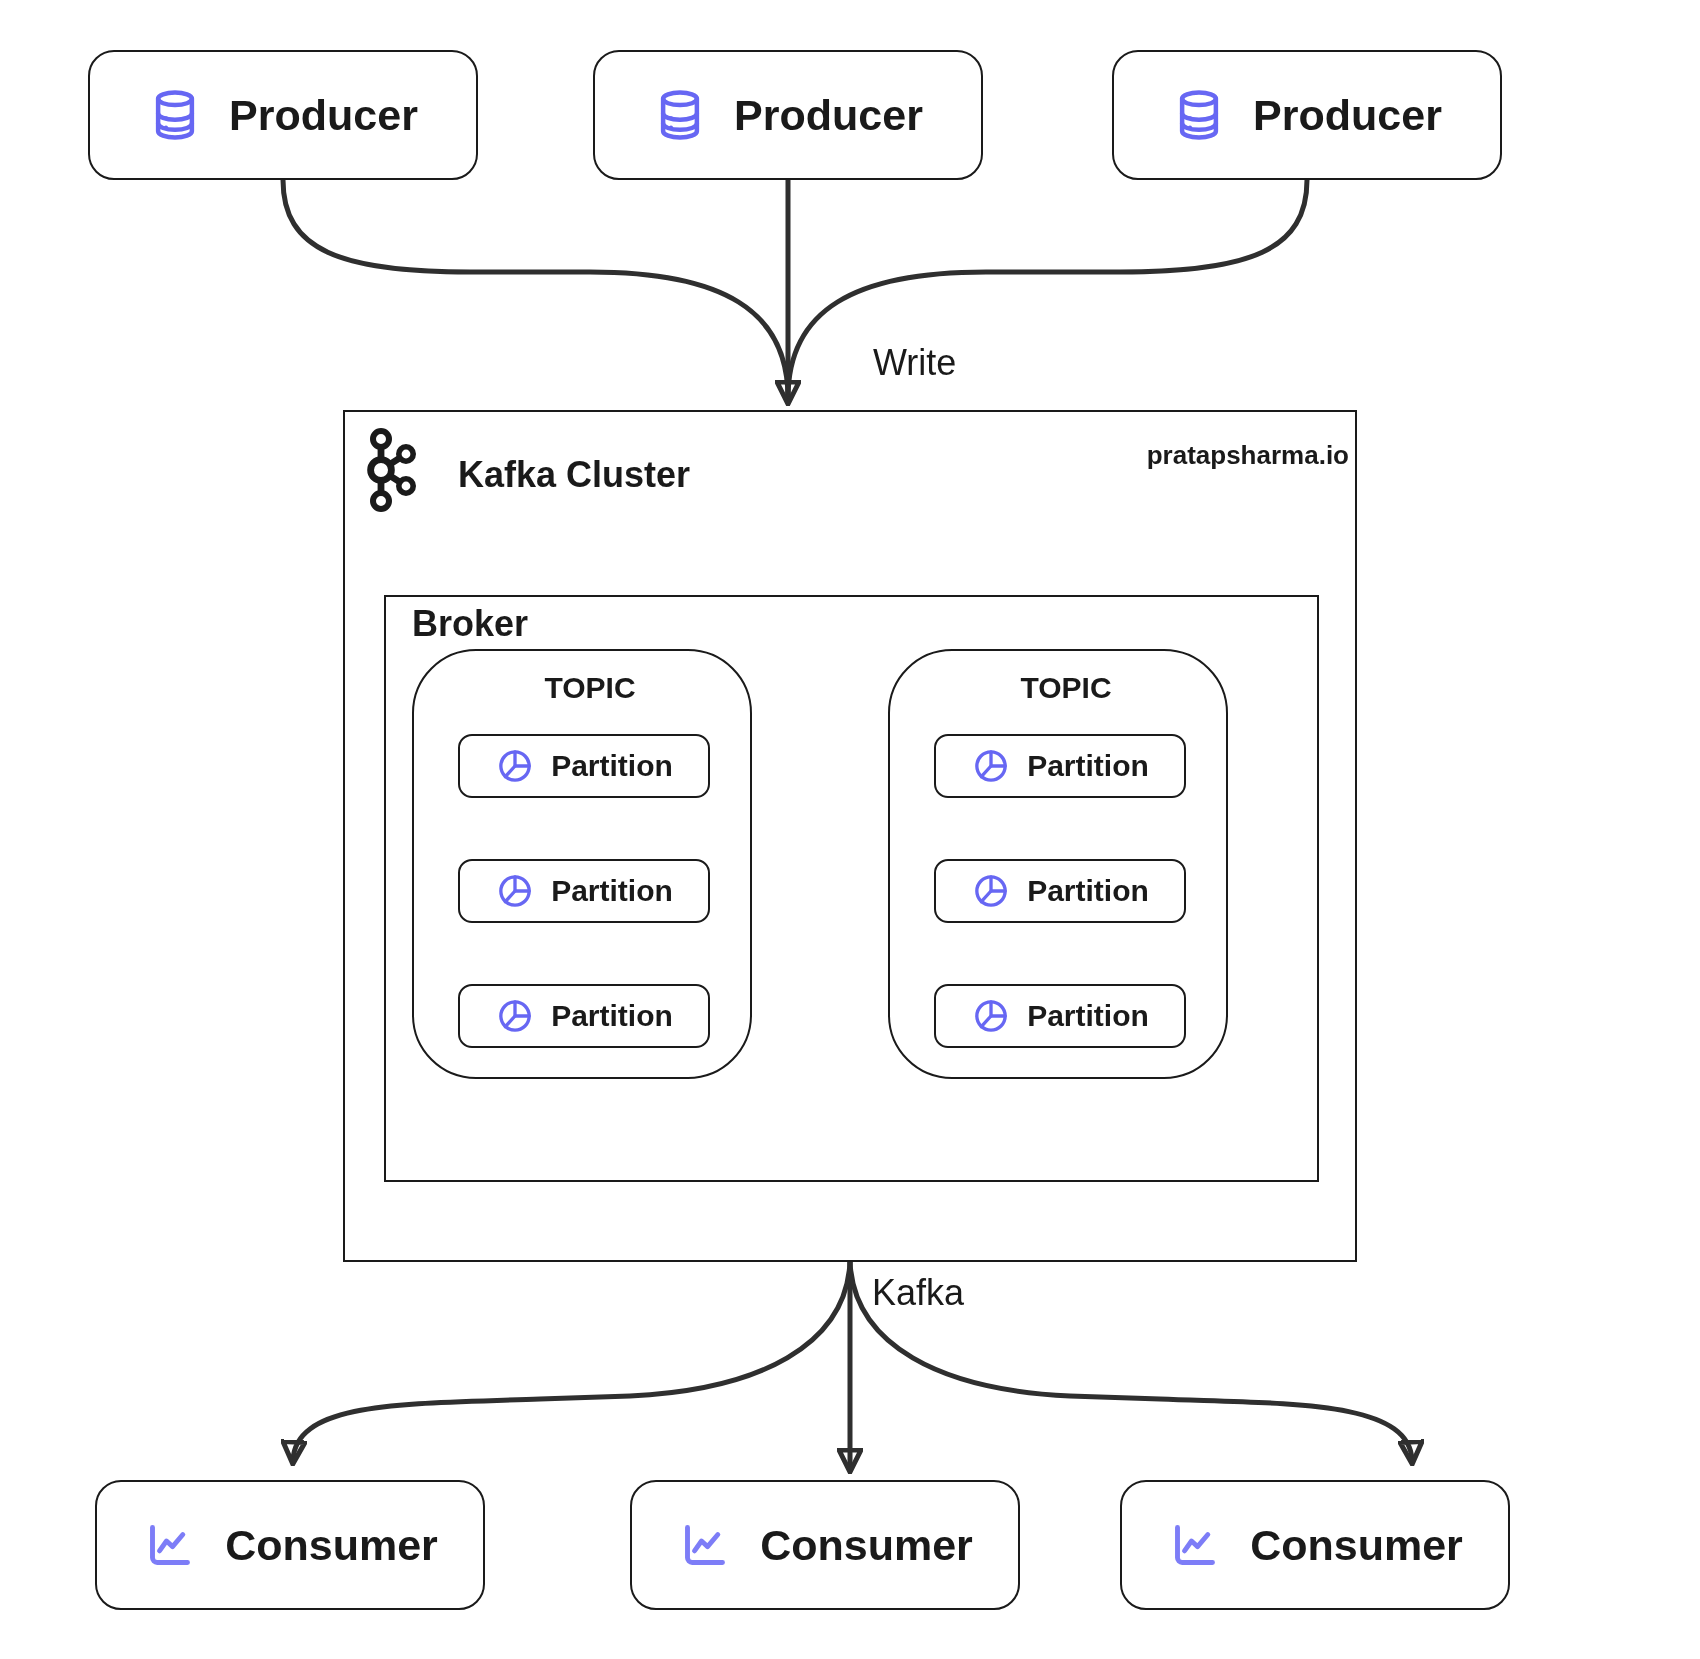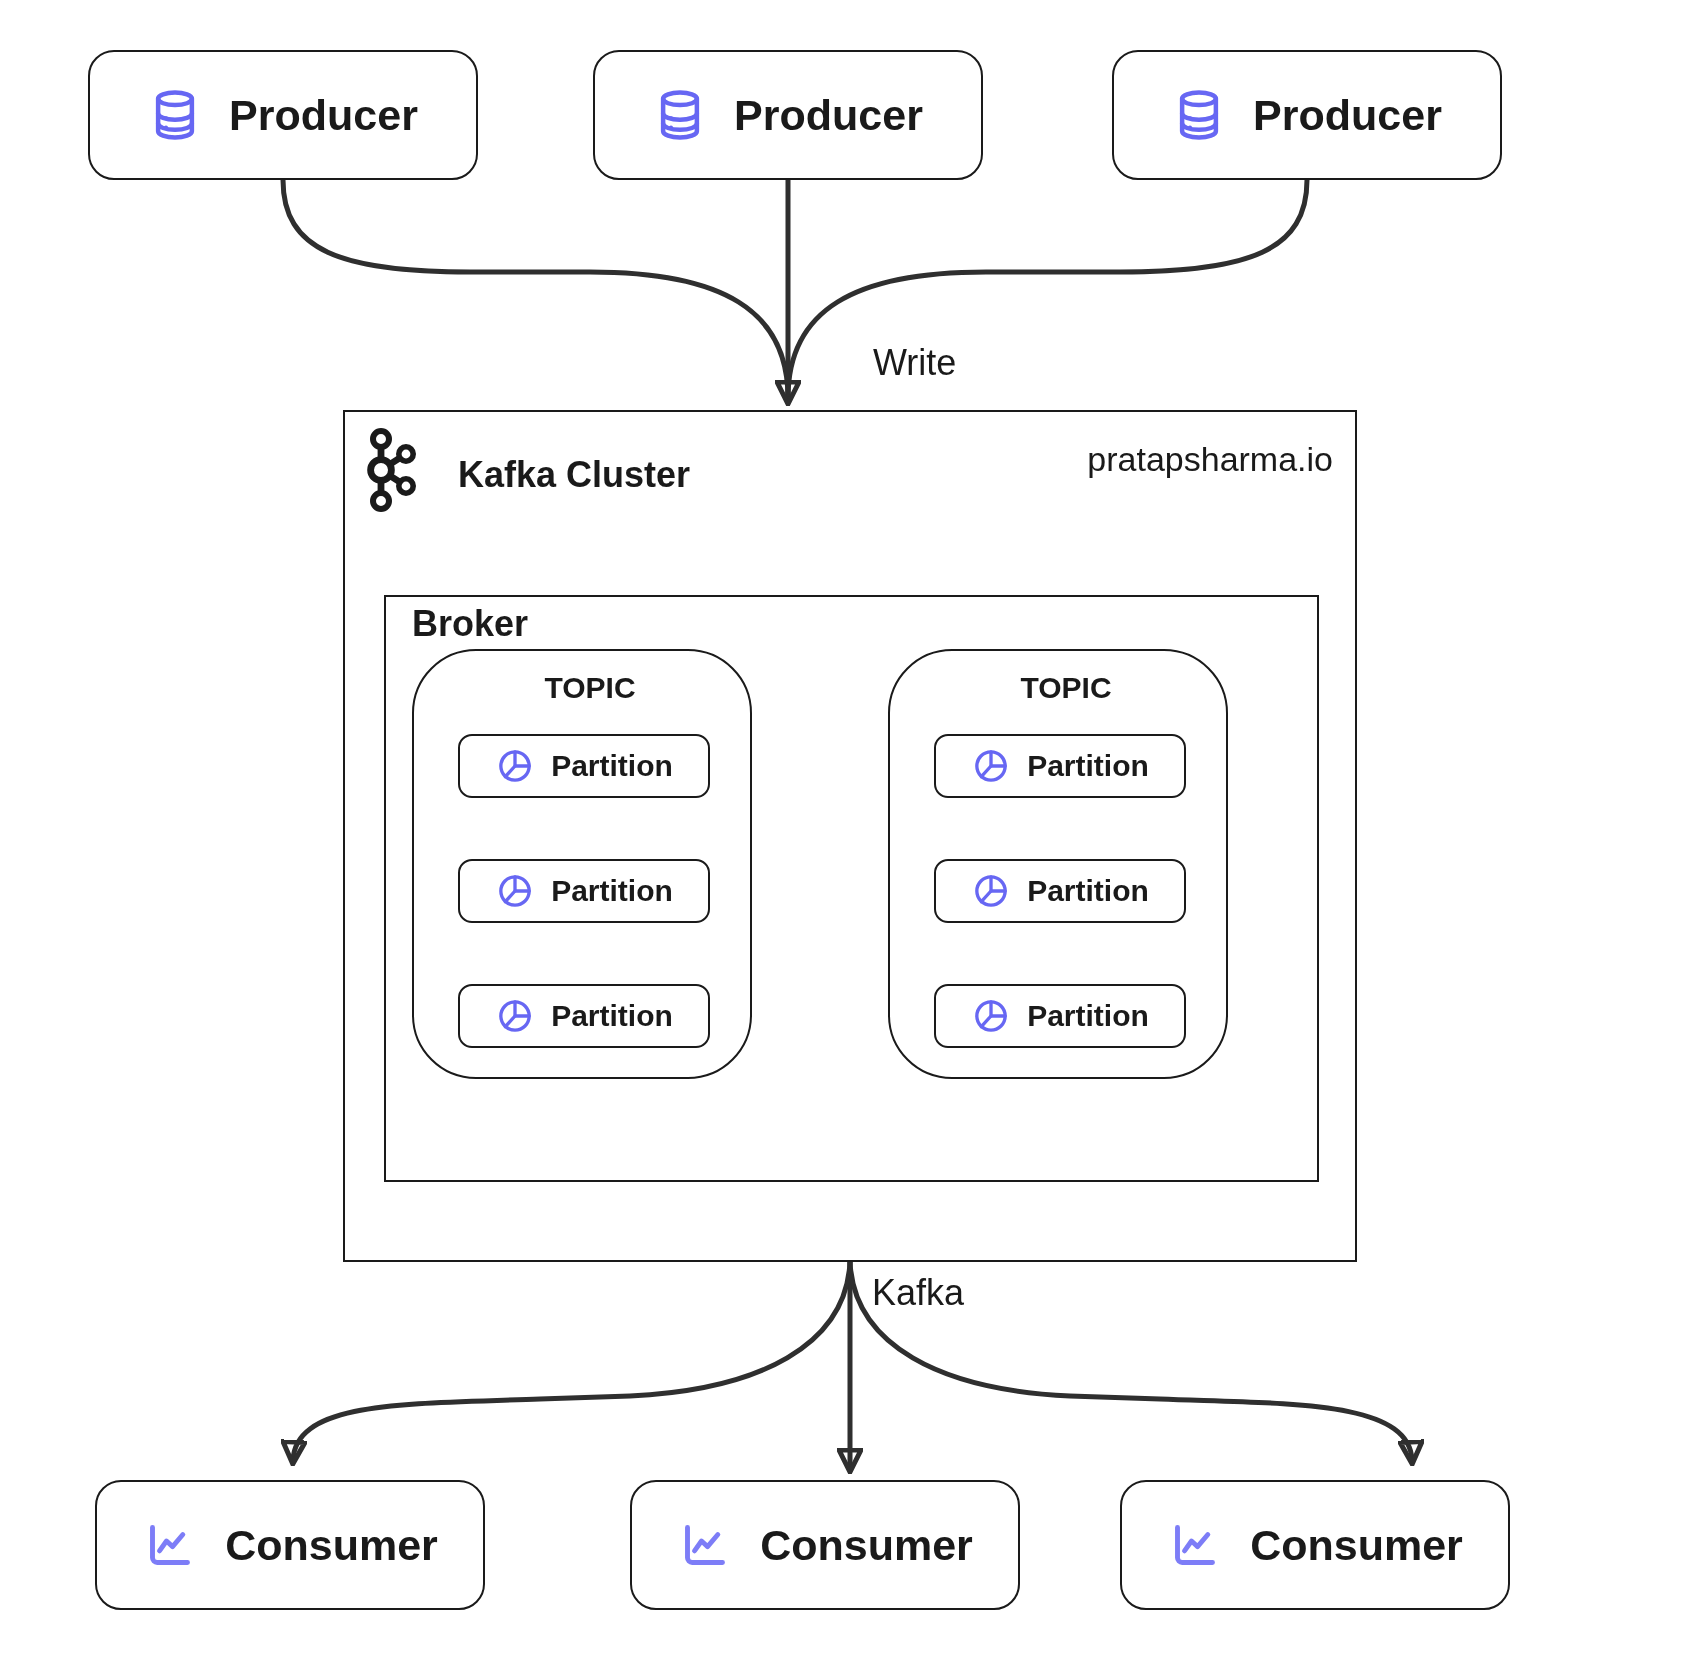--- a/index.html
+++ b/index.html
@@ -55,22 +55,22 @@
     border: 2.5px solid #1a1a1a;
     background: #fff;
     z-index: 2;
   }
   .cluster-title {
     position: absolute; left: 89px; top: 42px;
     font-size: 36px; font-weight: 700; margin-left: 24px;
   }
   .cluster-logo { position: absolute; left: 10px; top: 14px; }
   .cluster-watermark {
-    position: absolute; right: 22px; top: 28px;
-    font-size: 34px; font-weight: 400;
+    position: absolute; right: 6px; top: 28px;
+    font-size: 26px; font-weight: 700;
   }
 
   .broker {
     position: absolute;
     left: 39px; top: 183px;
     width: 935px; height: 587px;
     border: 2px solid #1a1a1a;
     background: #fff;
   }
   .broker-label {

